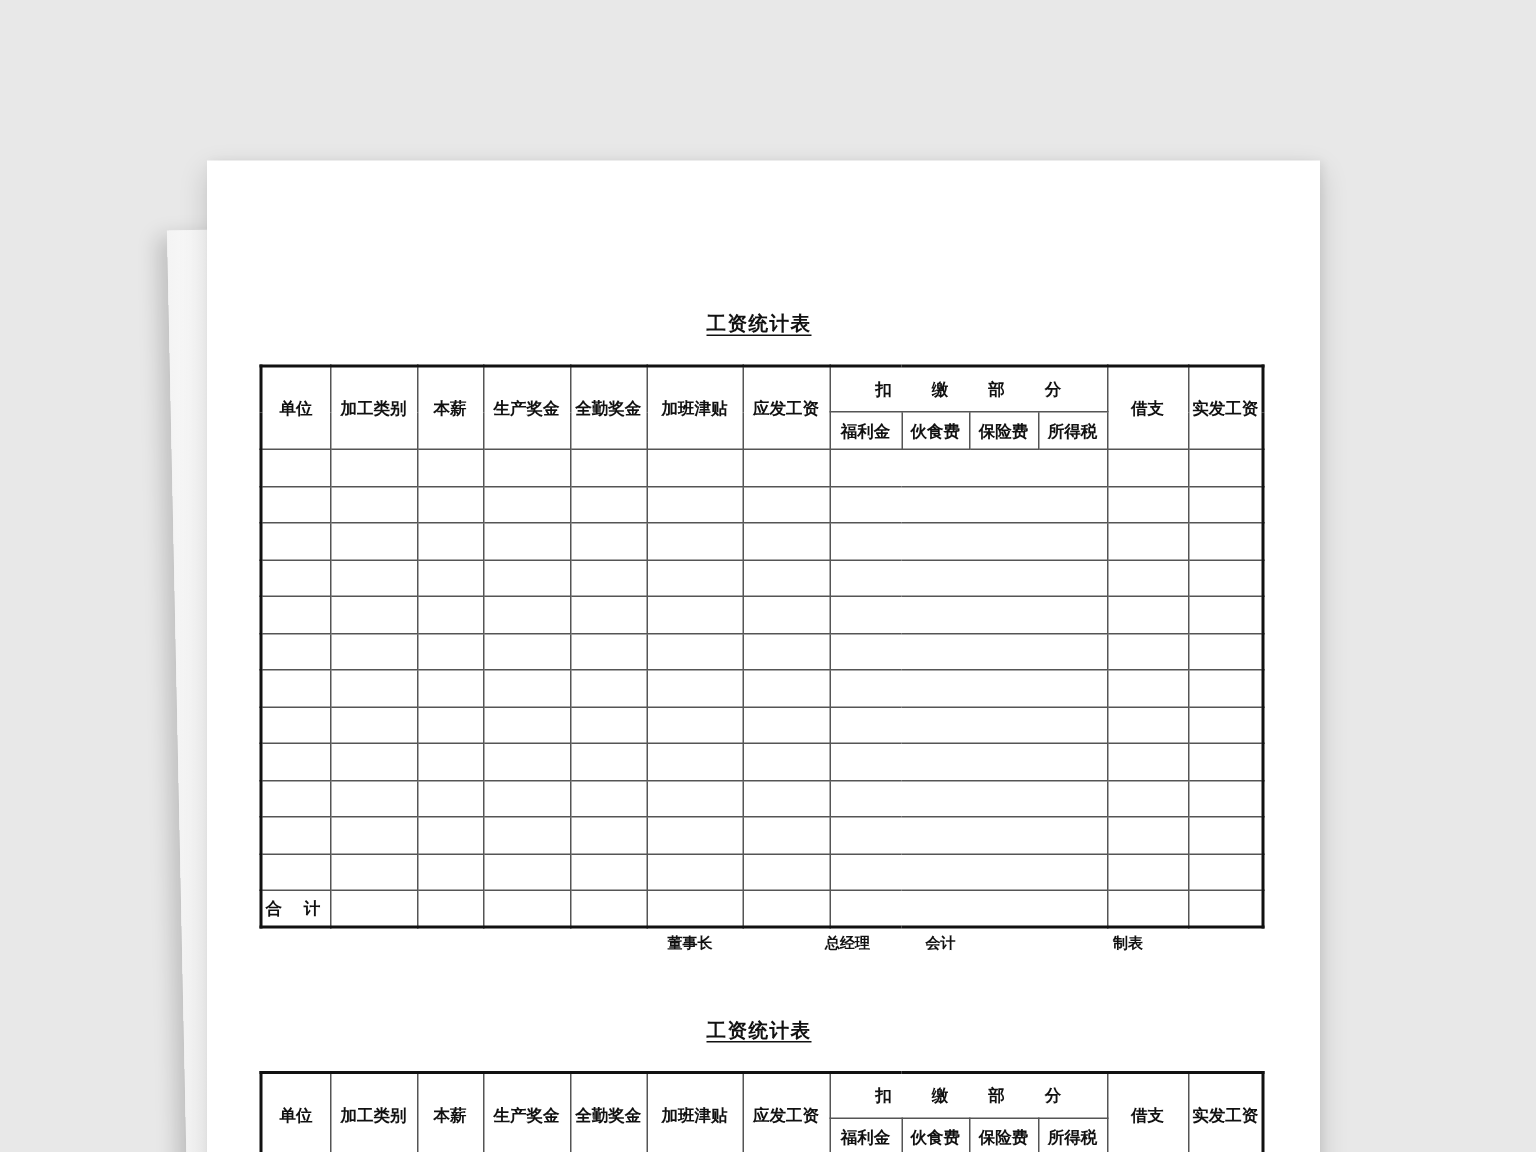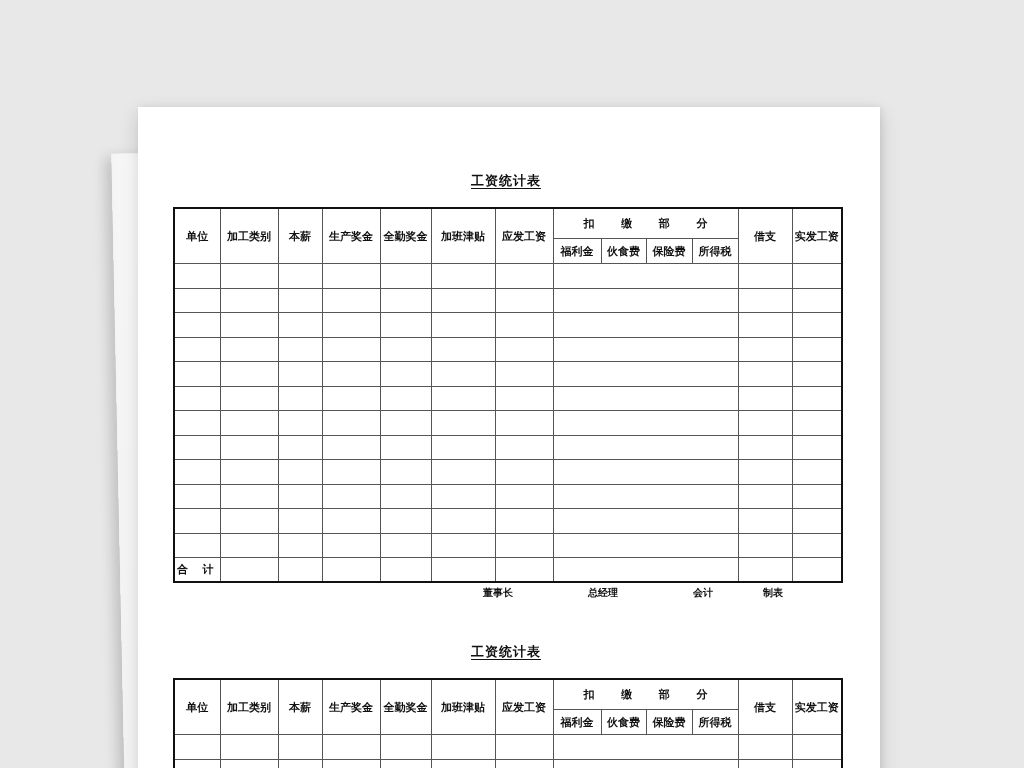--- a/index.html
+++ b/index.html
@@ -16,38 +16,38 @@
   }
   .page {
     position:absolute; left:138px; top:107px; width:742px; height:700px;
     background:#ffffff;
     box-shadow:0 6px 18px rgba(0,0,0,0.16), 2px 0 6px rgba(0,0,0,0.06);
   }
   .block { position:absolute; left:35px; width:666px; }
   .title {
     text-align:center; font-size:13px; font-weight:bold; color:#111;
     text-decoration:underline; text-underline-offset:3px; letter-spacing:1px;
-    height:22px; line-height:22px;
+    height:22px; line-height:22px;margin-top:36px;
   }
   table.sheet {
     border-collapse:collapse; width:666px; table-layout:fixed;
     border:2px solid #111; margin-top:15px;
   }
   table.sheet td, table.sheet th {
     border:1px solid #555; padding:0; font-size:11px; font-weight:bold;
     color:#111; text-align:center; vertical-align:middle; overflow:hidden; white-space:nowrap;
   }
   table.sheet tr.data td { height:23.5px; }
   table.sheet tr.total td { height:23px; }
   .hdr-main { height:29px; letter-spacing:0; }
   .hdr-sub { height:24px; }
   .spread { display:flex; justify-content:space-between; padding:0 30px; }
   .total-label { display:flex; justify-content:space-between; padding:0 6px 0 2px; text-align:left; font-size:11px; }
   .signs { position:relative; height:20px; font-size:10px; font-weight:bold; color:#111; }
-  .signs span { position:absolute; top:3px;margin-left:38px; }
+  .signs span { position:absolute; top:3px; }
 </style>
 </head>
 <body>
 
 <div class="back-sheet"></div>
 
 <div class="page">
 
   <div class="block" style="top:63px;">
     <div class="title">工资统计表</div>
@@ -256,22 +256,22 @@
         <td></td>
         <td colspan="4"></td>
         <td></td>
         <td></td>
       </tr>
     </tbody>
       </table>
     <div class="signs">
       <span style="left:272px">董事长</span>
       <span style="left:377px">总经理</span>
-      <span style="left:482px">会计</span>
-      <span style="left:552px">制表</span>
+      <span style="left:444px">会计</span>
+      <span style="left:569px">制表</span>
     </div>
   </div>
 
   <div class="block" style="top:534px;">
     <div class="title">工资统计表</div>
     <table class="sheet">
       <colgroup>
         <col style="width:46px">
           <col style="width:58px">
           <col style="width:44px">

